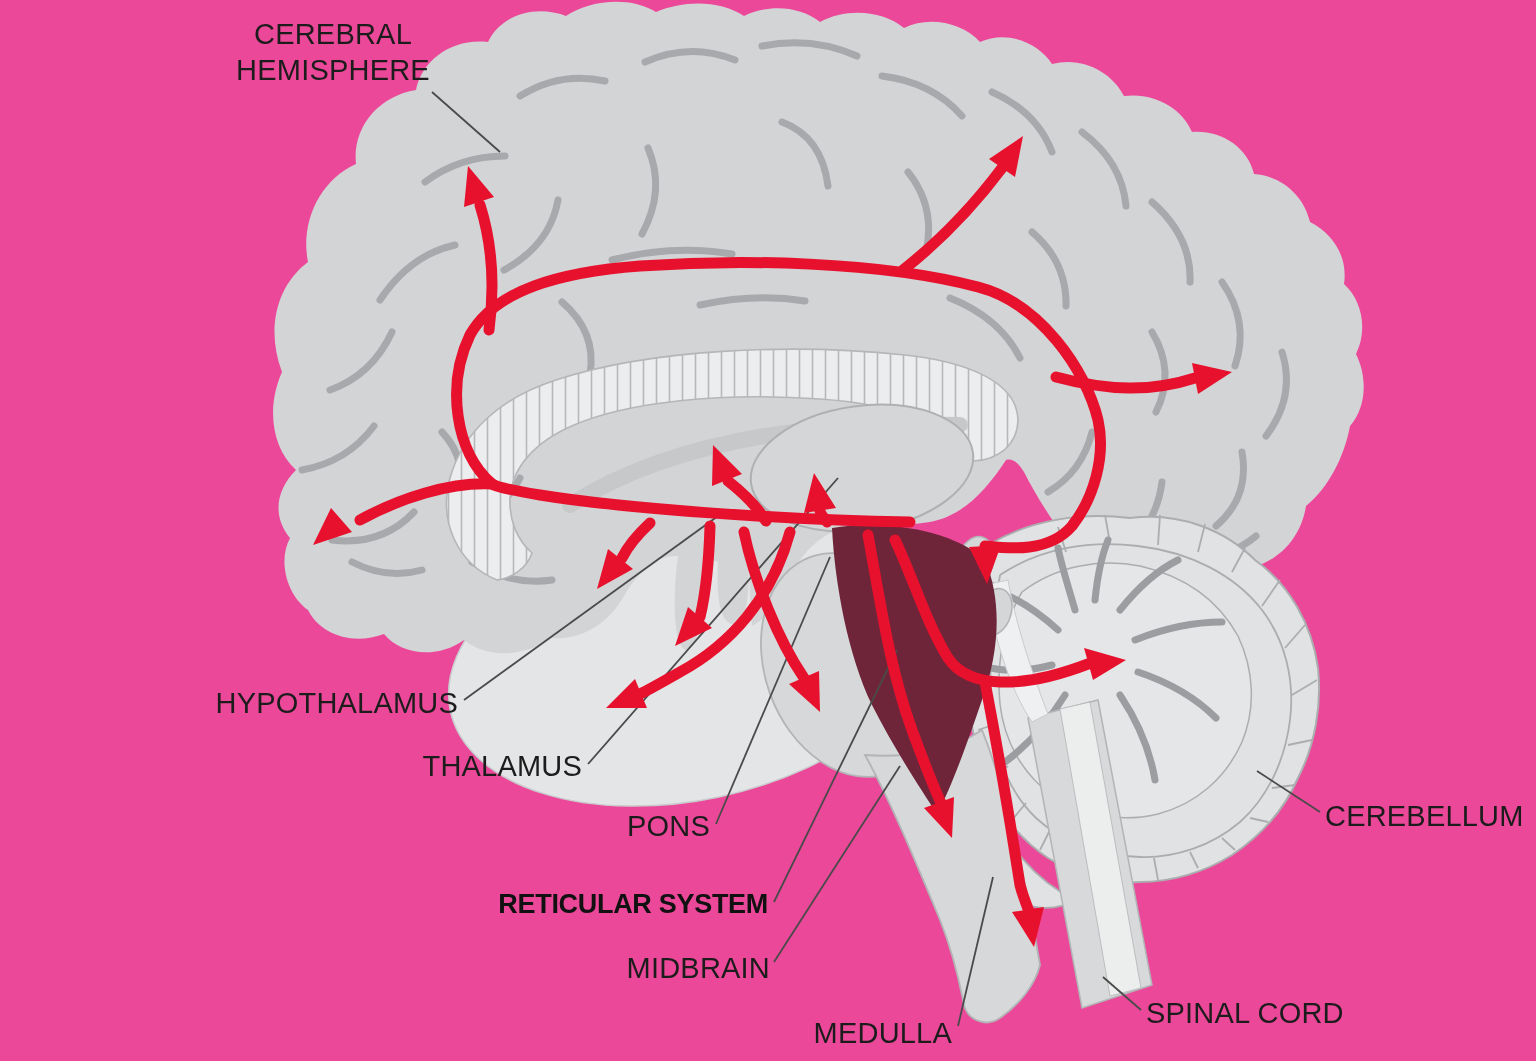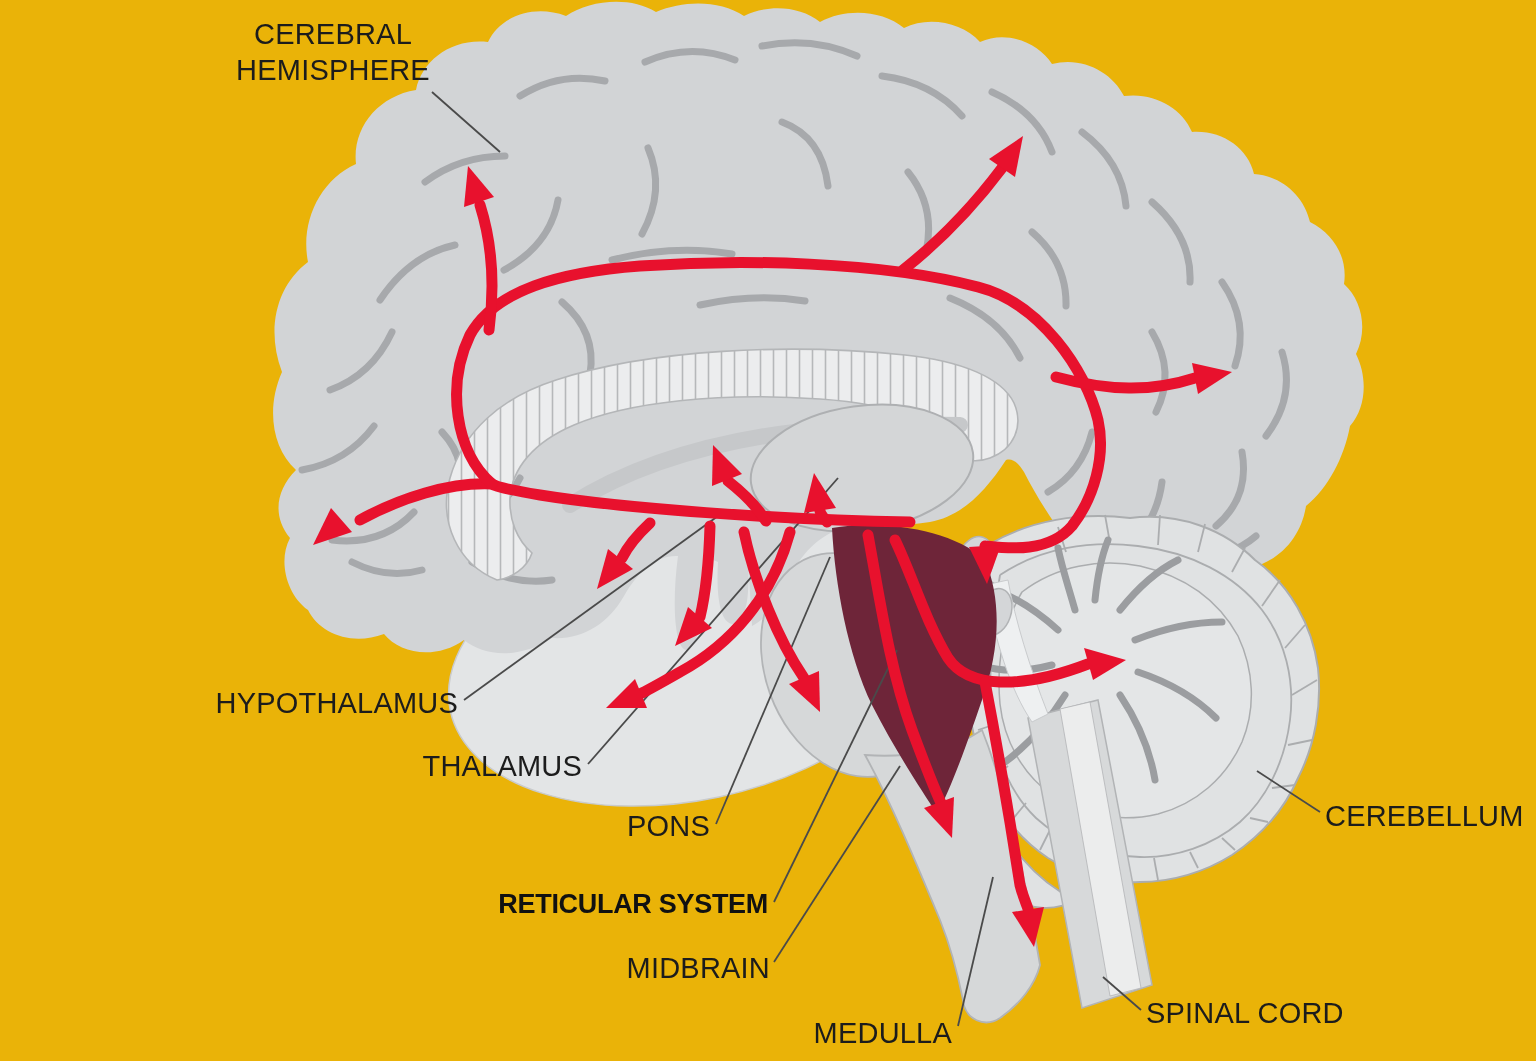--- a/index.html
+++ b/index.html
@@ -1,16 +1,16 @@
 <!DOCTYPE html>
 <html><head>
 <meta charset="utf-8">
 <style>
   html,body{margin:0;padding:0;background:#ffffff;}
-  .stage{position:relative;width:1536px;height:1061px;background:#eab308;overflow:hidden;}
+  .stage{position:relative;width:1536px;height:1061px;background:#ec4899;overflow:hidden;}
   svg{display:block;}
   .lbl{font-family:"Liberation Sans",sans-serif;font-size:29px;fill:#1c1c1c;letter-spacing:.2px;}
   .lbl-bold{font-family:"Liberation Sans",sans-serif;font-size:27px;font-weight:700;fill:#111;letter-spacing:-.3px;}
   .leader{stroke:#4a4a4a;stroke-width:1.8;fill:none;}
   .sulci path{fill:none;stroke-width:7;stroke-linecap:round;}
   .folia{stroke:#abadaf;stroke-width:1.8;fill:none;}
   .fan path{fill:none;stroke:#9b9da0;stroke-width:7;stroke-linecap:round;}
   .shafts path{fill:none;stroke-width:11;stroke-linecap:round;}
 </style>
 </head>

